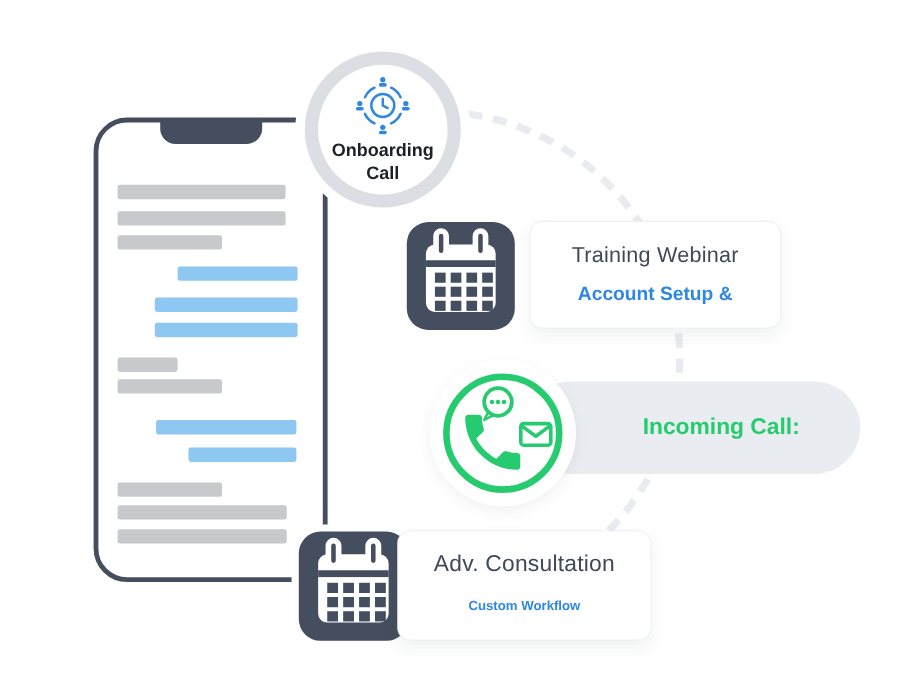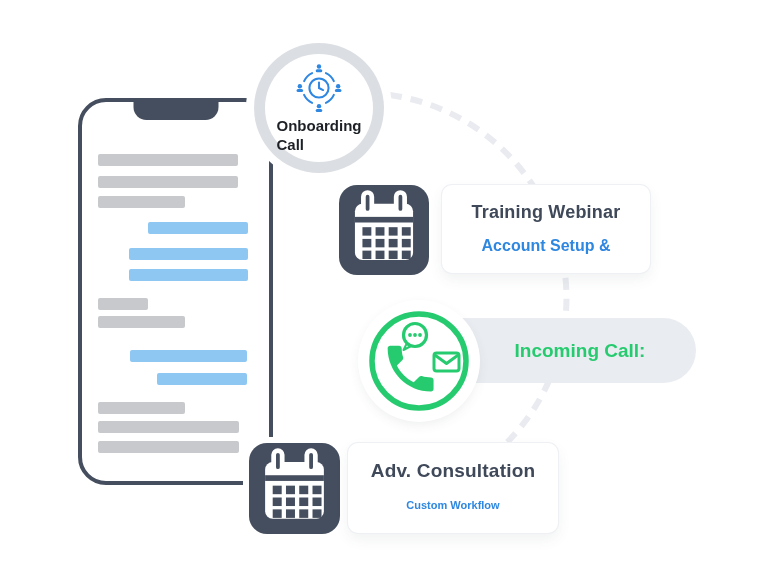--- a/index.html
+++ b/index.html
@@ -29,45 +29,45 @@
   .bar.blue{background:var(--bar-blue);}
   
   .onb{
     position:absolute;left:254px;top:43px;width:130px;height:130px;border-radius:50%;
     background:var(--ring-gray);z-index:4;box-shadow:0 0 0 8px #fff;
   }
   .onb-inner{
     position:absolute;inset:11px;border-radius:50%;background:#fff;
     display:flex;flex-direction:column;align-items:center;justify-content:center;
   }
-  .onb-label{font-size:15px;font-weight:800;color:var(--dark-text);line-height:19px;text-align:left;margin-top:2px;}
+  .onb-label{font-size:15px;font-weight:800;color:var(--dark-text);line-height:19px;text-align:center;margin-top:2px;}
   
   .cal{
     position:absolute;width:90px;height:90px;border-radius:18px;background:var(--slate);
     z-index:3;box-shadow:0 0 0 6px #fff;
   }
   .cal.cal-training{left:339px;top:185px;}
   .cal.cal-adv{left:249px;top:443px;width:91px;height:91px;}
   .cal svg{position:absolute;inset:0;}
   
   .card{
     position:absolute;background:var(--card-bg);border-radius:10px;z-index:3;
     box-shadow:0 0 0 1px #eef0f4, 0 6px 14px rgba(65,75,92,.08);
     display:flex;flex-direction:column;align-items:center;justify-content:center;
     text-align:center;
   }
   .card-training{left:442px;top:185px;width:208px;height:88px;}
-  .card-adv{left:348px;top:443px;width:210px;height:90px;}
-  .card-title{font-size:18px;font-weight:700;color:#3f4959;letter-spacing:.2px;}
+  .card-adv{left:332px;top:443px;width:210px;height:90px;}
+  .card-title{font-size:18px;font-weight:400;color:#3f4959;letter-spacing:.2px;}
   .card-sub{font-size:16px;font-weight:800;color:var(--blue);line-height:22px;margin-top:12px;}
   .card-adv .card-title{font-size:19px;}
   .card-adv .card-sub{font-size:11px;line-height:23px;}
   
   .pill{
-    position:absolute;left:416px;top:318px;width:280px;height:65px;border-radius:40px;
+    position:absolute;left:437px;top:318px;width:280px;height:77px;border-radius:40px;
     background:var(--pill-bg);z-index:1;
     display:flex;flex-direction:column;justify-content:center;text-align:center;
   }
   .pill-text{padding-left:48px;}
   .pill-title{font-size:19px;font-weight:800;color:var(--green);}
   .pill-sub{font-size:21px;font-weight:800;color:#3f4959;margin-top:3px;}
   .call-badge{position:absolute;left:360px;top:302px;width:118px;height:118px;z-index:3;
     border-radius:50%;box-shadow:0 0 0 2px #fff,0 4px 12px rgba(65,75,92,.10);background:#fff;}
 </style>
 </head>

